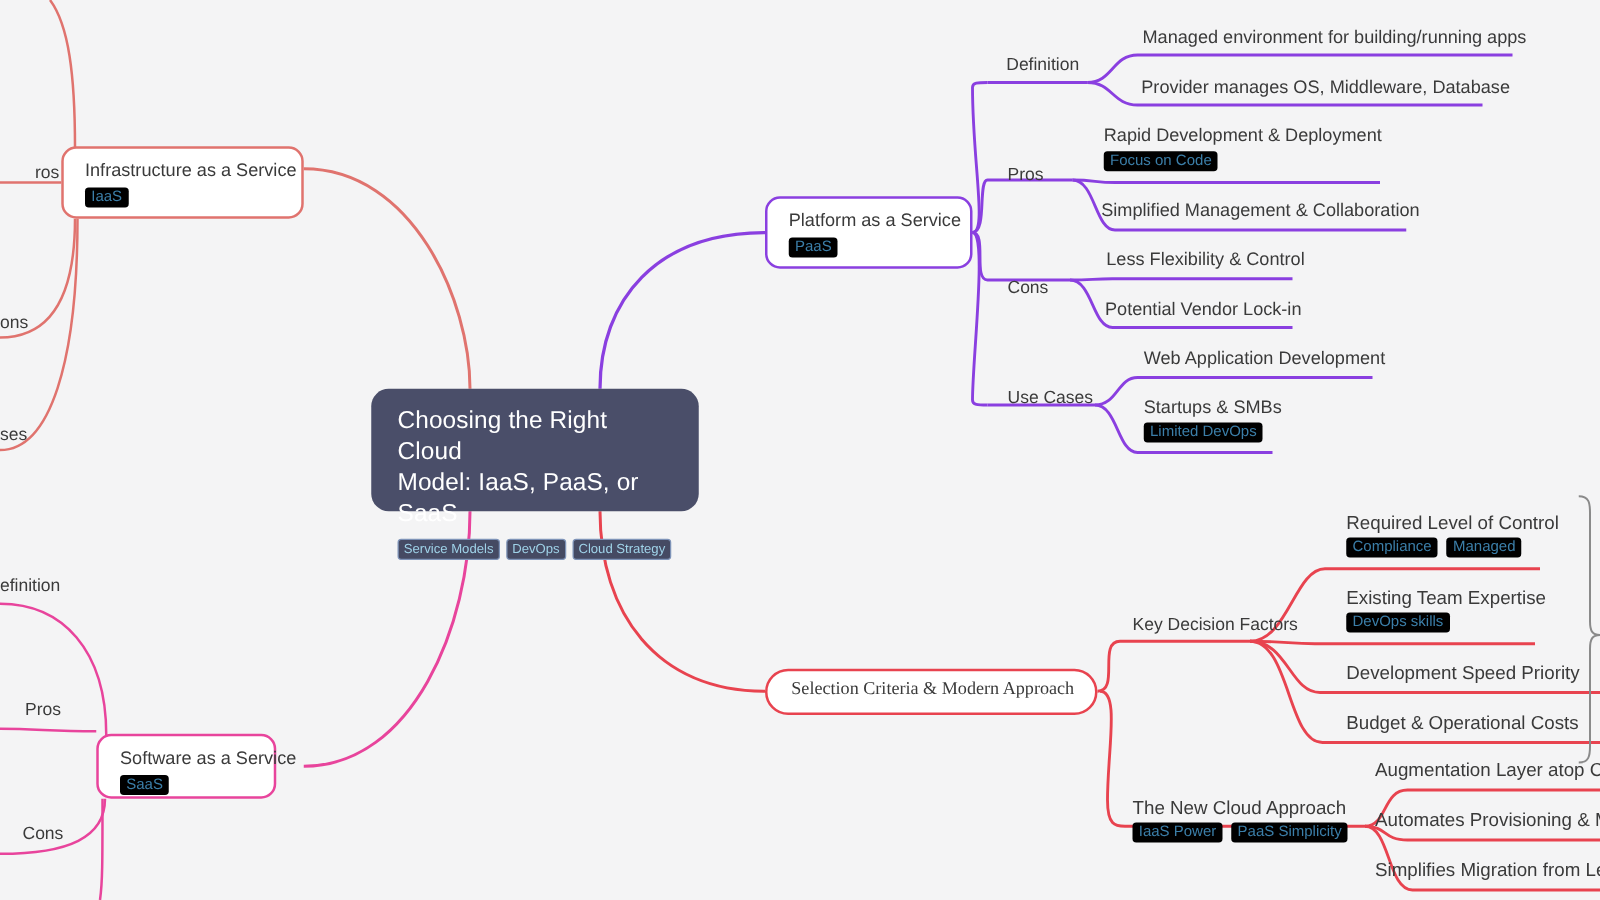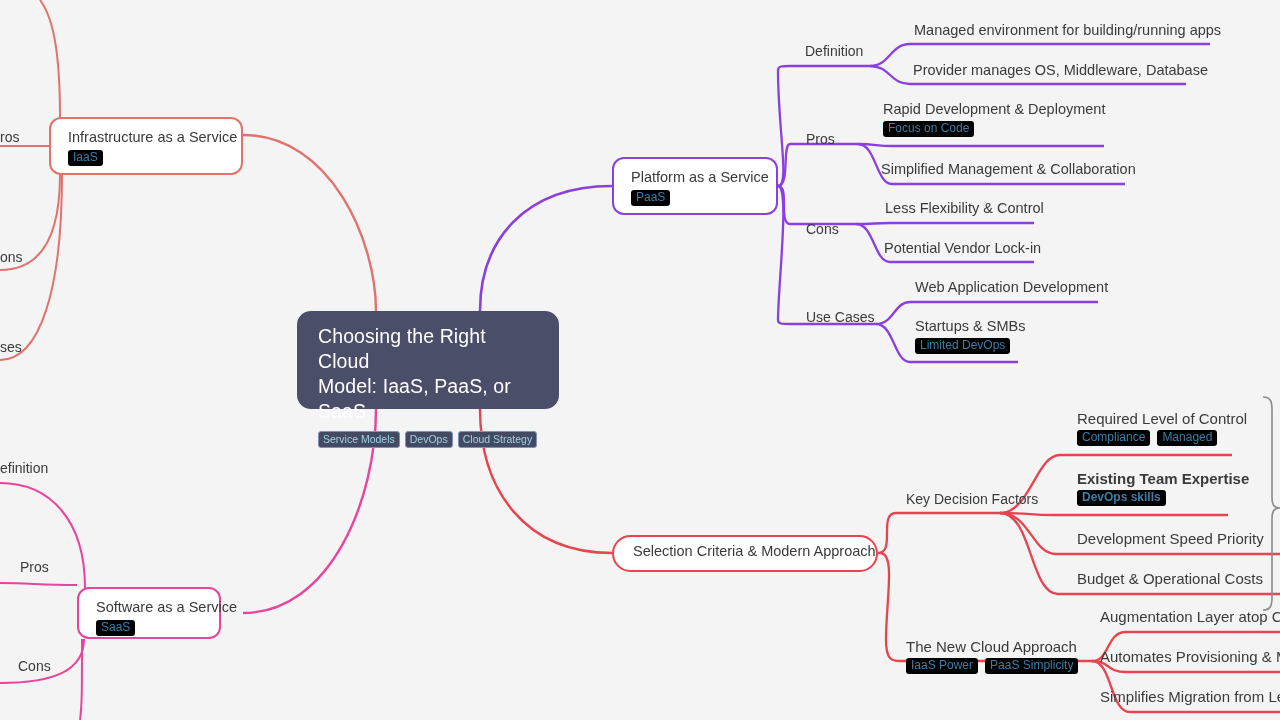--- a/index.html
+++ b/index.html
@@ -77,21 +77,21 @@
   }
 
   .pill-iaas { left: 49px; top: 117px; width: 194px; height: 58px; border-color: #e0736e; }
   .pill-paas { left: 612px; top: 157px; width: 166px; height: 58px; border-color: #8a3fe0; }
   .pill-saas { left: 77px; top: 587px; width: 144px; height: 52px; border-color: #e8449c; }
   .pill-sel  {
     left: 612px; top: 535px; width: 266px; height: 37px;
     border-color: #e8434f;
     border-radius: 19px;
     padding: 0 0 6px 19px;
-    display: flex; align-items: center;
+    display: flex; align-items: center; font-family: Liberation Serif, serif;
   }
 
   
   .topic {
     position: absolute;
     font-size: 14px;
     color: #3a3a3a;
     line-height: 18px;
     white-space: nowrap;
   }
@@ -181,21 +181,21 @@
       <span class="root-tag">Cloud Strategy</span>
     </div>
   </div>
 
   <div class="node pill pill-iaas">
     <div class="pill-title">Infrastructure as a Service</div>
     <div class="pill-tags">
       <span class="tag">IaaS</span>
     </div>
   </div>
-  <div class="topic" style="left:0px; top:128px;">ros</div>
+  <div class="topic" style="left:0px; top:128px;padding-left:28px;">ros</div>
   <div class="topic" style="left:0px; top:248px;">ons</div>
   <div class="topic" style="left:0px; top:338px;">ses</div>
 
   <div class="node pill pill-saas">
     <div class="pill-title">Software as a Service</div>
     <div class="pill-tags">
       <span class="tag">SaaS</span>
     </div>
   </div>
   <div class="topic" style="left:0px; top:459px;">efinition</div>
@@ -254,21 +254,21 @@
 
   <div class="topic" style="left:906px; top:490px;">Key Decision Factors</div>
 
   <div class="leaf" style="left:1077px; top:409px;">
     <div class="leaf-text big">Required Level of Control</div>
     <div class="leaf-tags">
       <span class="tag">Compliance</span>
       <span class="tag">Managed</span>
     </div>
   </div>
-  <div class="leaf" style="left:1077px; top:469px;font-weight:bold;">
+  <div class="leaf" style="left:1077px; top:469px;">
     <div class="leaf-text big">Existing Team Expertise</div>
     <div class="leaf-tags">
       <span class="tag">DevOps skills</span>
     </div>
   </div>
   <div class="leaf clip-right" style="left:1077px; top:529px; width:203px;">
     <div class="leaf-text big">Development Speed Priority</div>
   </div>
   <div class="leaf clip-right" style="left:1077px; top:569px; width:203px;">
     <div class="leaf-text big">Budget &amp; Operational Costs</div>

